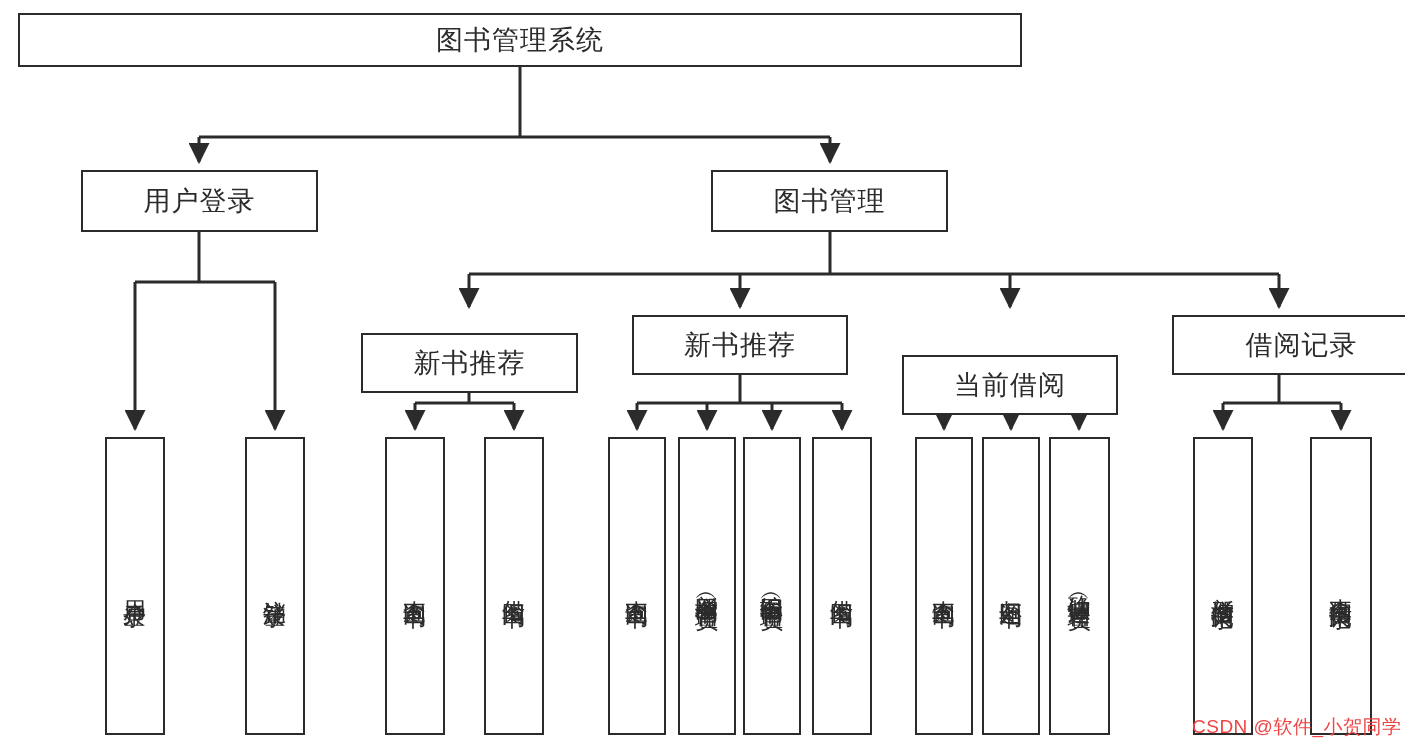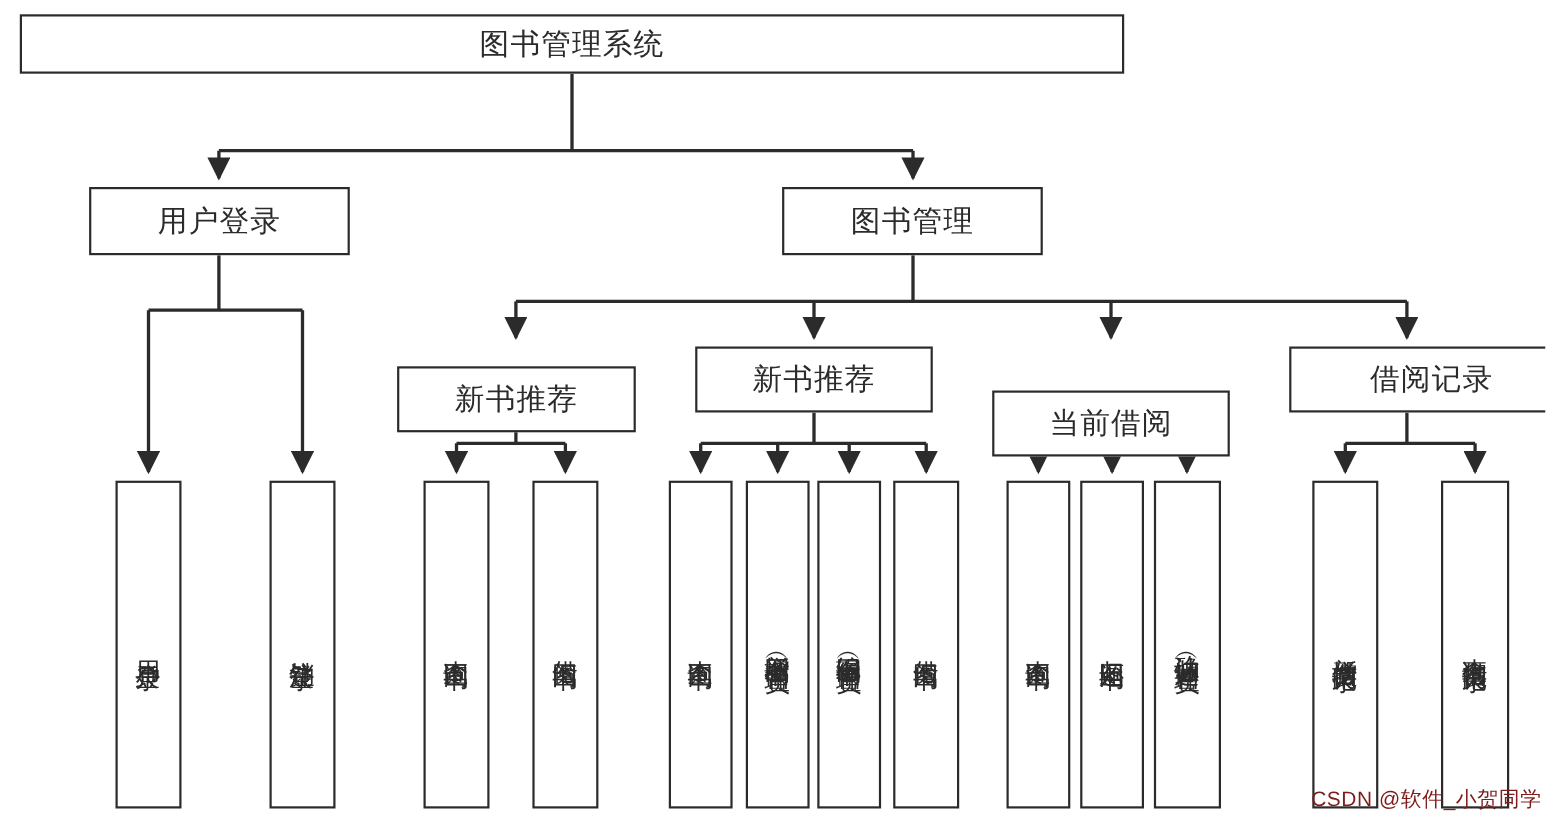--- a/index.html
+++ b/index.html
@@ -50,21 +50,21 @@
     line-height: 1.22;
     letter-spacing: 2px;
     text-align: center;
     max-height: 100%;
   }
   .watermark {
     position: absolute;
     left: 1192px;
     top: 714px;
     font-size: 19px;
-    color: #7f1d1d;
+    color: #ef4444;
     white-space: nowrap;
     letter-spacing: 0.5px;
   }
 </style>
 </head>
 <body>
 
 <div id="canvas">
 
   <svg id="edges" viewBox="0 0 1405 747" xmlns="http://www.w3.org/2000/svg">

